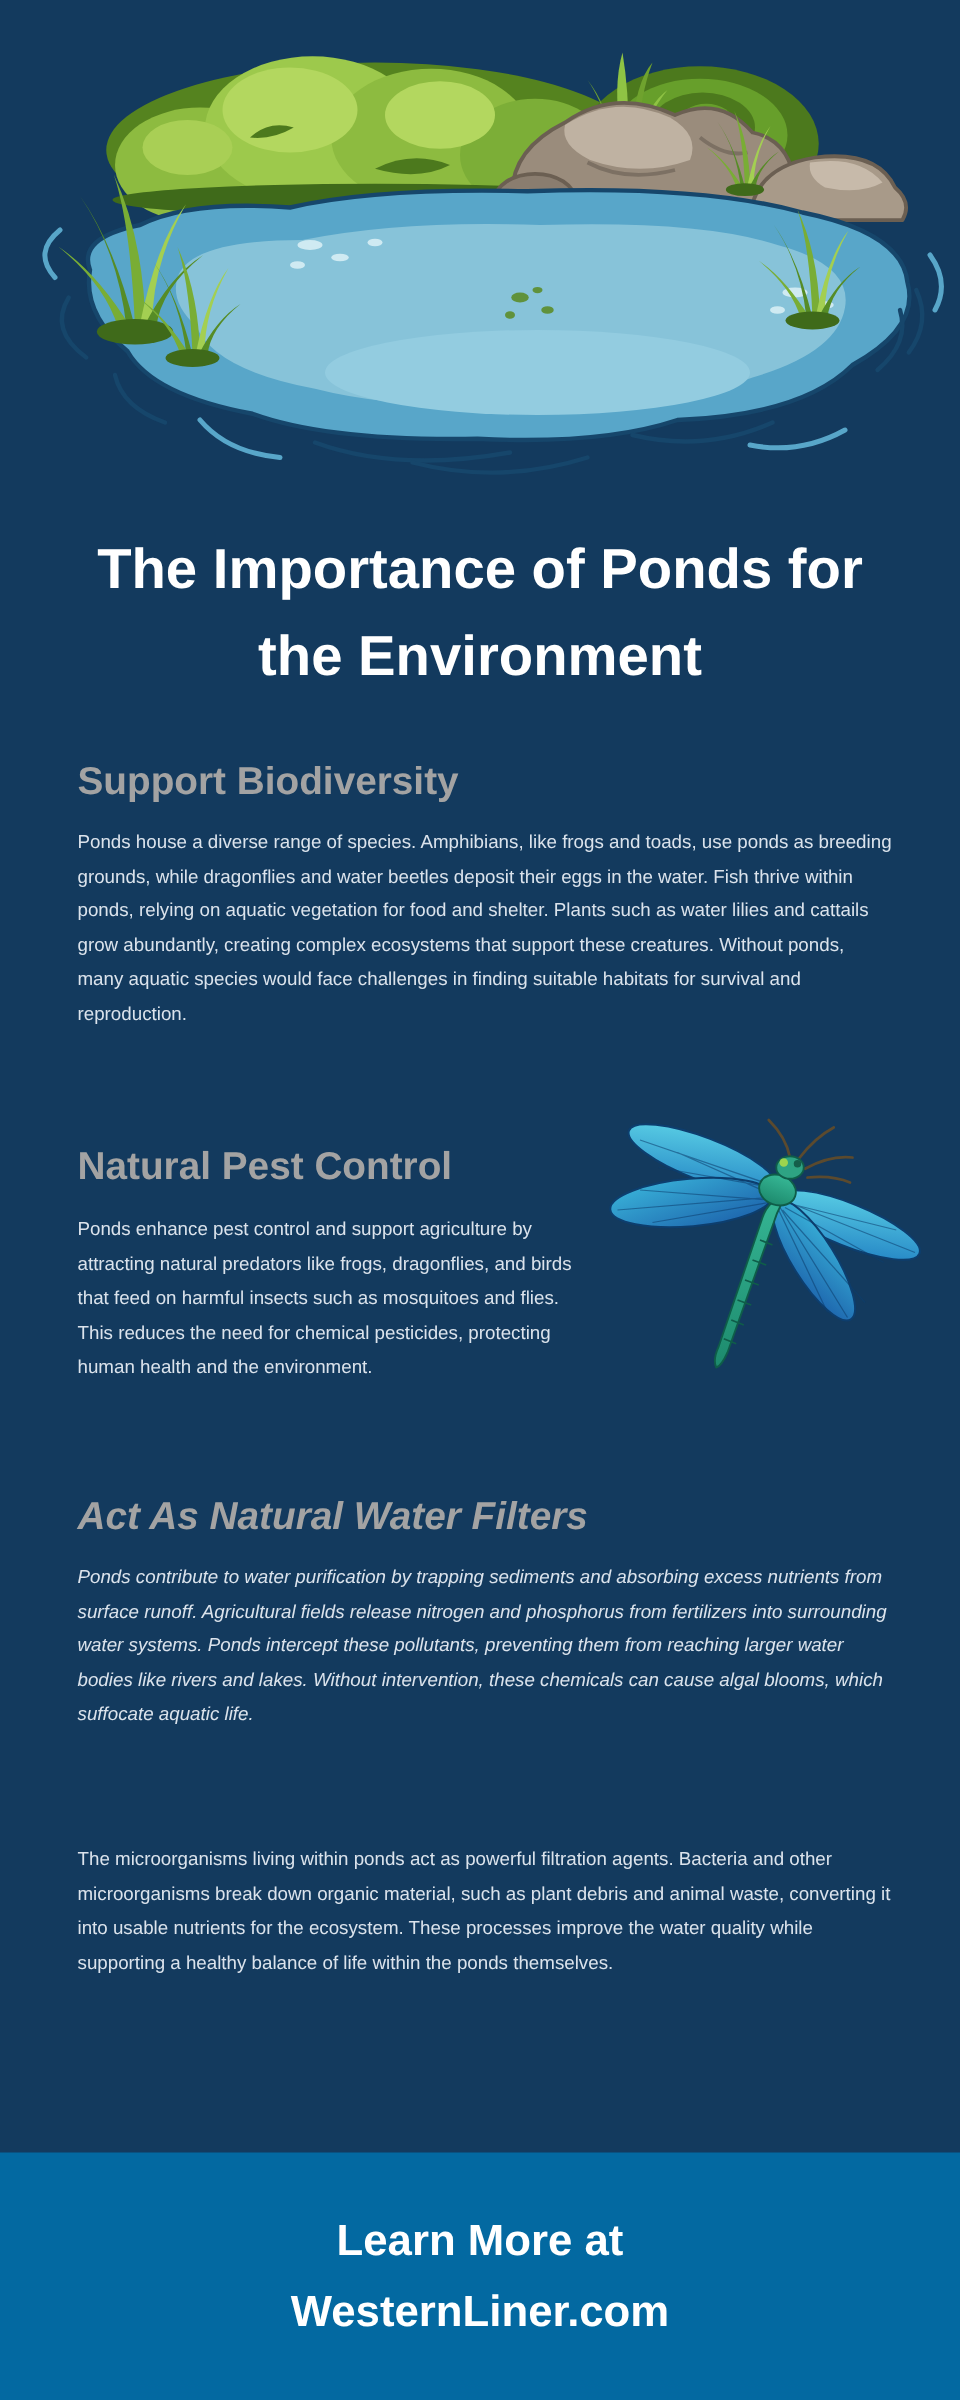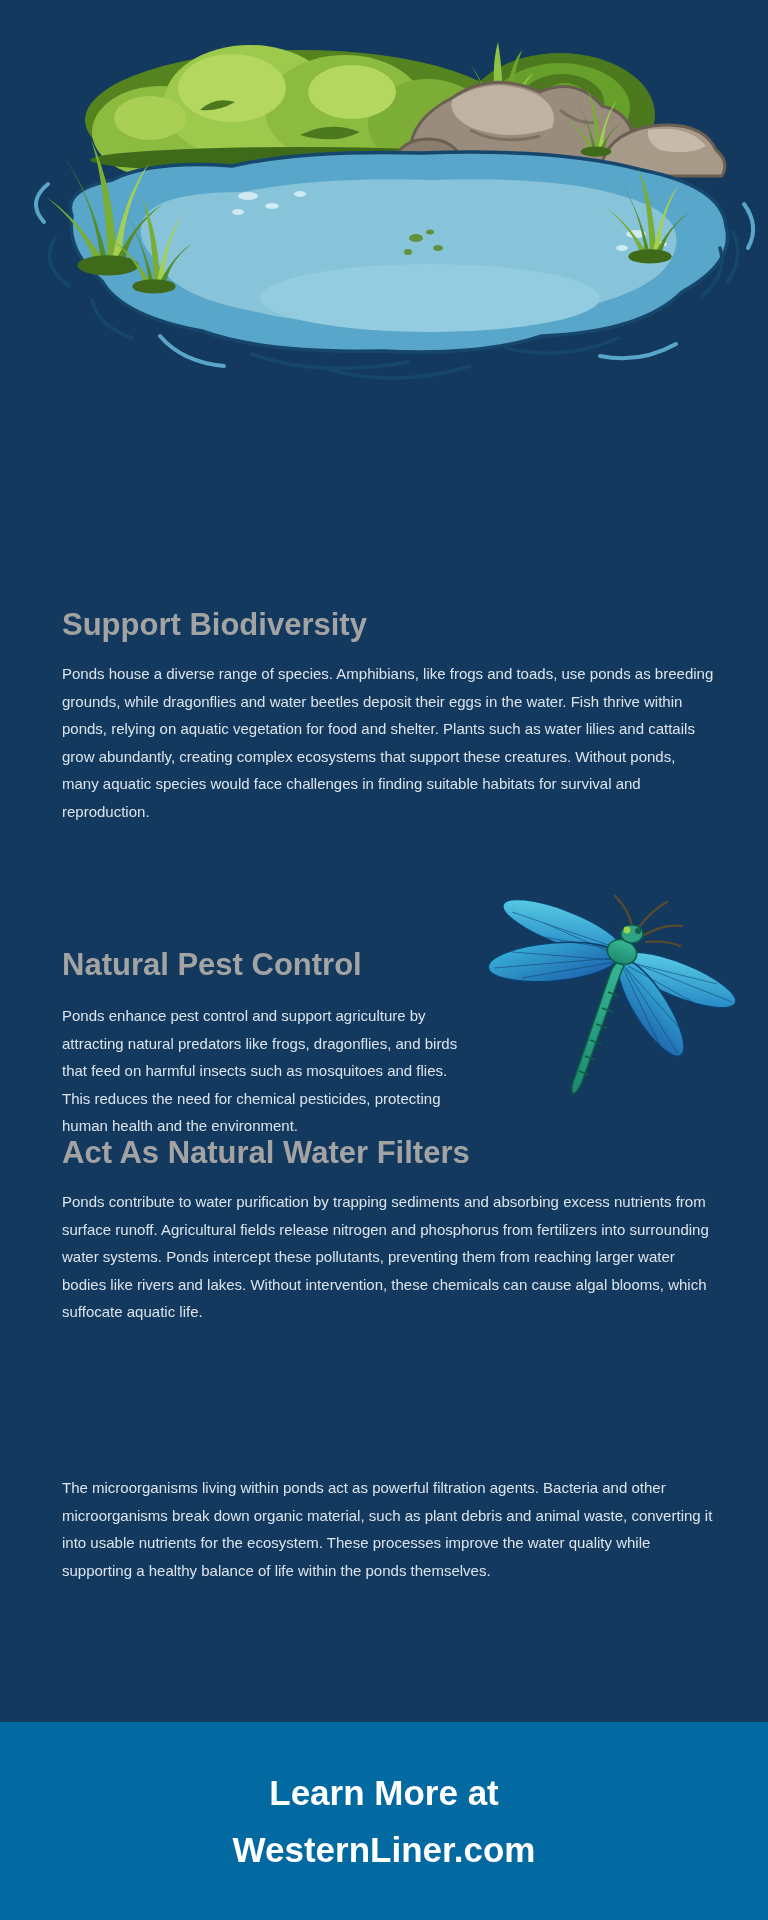--- a/index.html
+++ b/index.html
@@ -11,23 +11,23 @@
   .hero{position:absolute;top:0;left:0;width:768px;height:400px;}
   .page-title{
     position:absolute;top:420px;left:64px;right:64px;
     text-align:center;color:#ffffff;font-weight:700;
     font-size:45px;line-height:70px;margin:0;
   }
   .section{position:absolute;left:62px;}
   .sec-h{color:#a3a3a3;font-weight:700;font-size:31px;line-height:34px;margin:0;}
   .sec-p{color:#dbe3ec;font-size:15px;line-height:27.5px;margin:18px 0 0 0;}
   #section-1{top:608px;width:652px;}
-  #section-2{top:948px;width:652px;}
+  #section-2{top:916px;width:652px;}
   #section-2 .sec-p{width:414px;margin-top:20px;}
-  #section-3{top:1136px;width:652px;}
+  #section-3{top:1196px;width:652px;font-style:italic;}
   #section-4{top:1456px;width:654px;}
   .dragonfly{position:absolute;left:482px;top:882px;width:272px;height:238px;}
   .footer{
     position:absolute;left:0;top:1722px;width:768px;height:198px;
     background:#0369a1;display:flex;align-items:center;justify-content:center;
   }
   .footer-text{
     color:#ffffff;font-weight:700;font-size:35px;line-height:57px;
     text-align:center;width:430px;margin:0;
   }
@@ -130,20 +130,21 @@
         <path d="M600 356 q40 8 76 -12"></path>
         <path d="M744 204 q16 22 4 44"></path>
       </g>
     </g>
 
     <use href="#tuft" transform="translate(108 262) scale(1.7)"></use>
     <use href="#tuft" transform="translate(154 284) scale(1.2)"></use>
     <use href="#tuft" transform="translate(650 254) scale(1.2)"></use>
   </svg>
 
+  <h1 class="page-title">The Importance of Ponds for the Environment</h1>
 
   <div class="section" id="section-1">
     <h2 class="sec-h">Support Biodiversity</h2>
     <p class="sec-p">Ponds house a diverse range of species. Amphibians, like frogs and toads, use ponds as breeding grounds, while dragonflies and water beetles deposit their eggs in the water. Fish thrive within ponds, relying on aquatic vegetation for food and shelter. Plants such as water lilies and cattails grow abundantly, creating complex ecosystems that support these creatures. Without ponds, many aquatic species would face challenges in finding suitable habitats for survival and reproduction.</p>
   </div>
 
   <div class="section" id="section-2">
     <h2 class="sec-h">Natural Pest Control</h2>
     <p class="sec-p">Ponds enhance pest control and support agriculture by attracting natural predators like frogs, dragonflies, and birds that feed on harmful insects such as mosquitoes and flies. This reduces the need for chemical pesticides, protecting human health and the environment.</p>
   </div>

